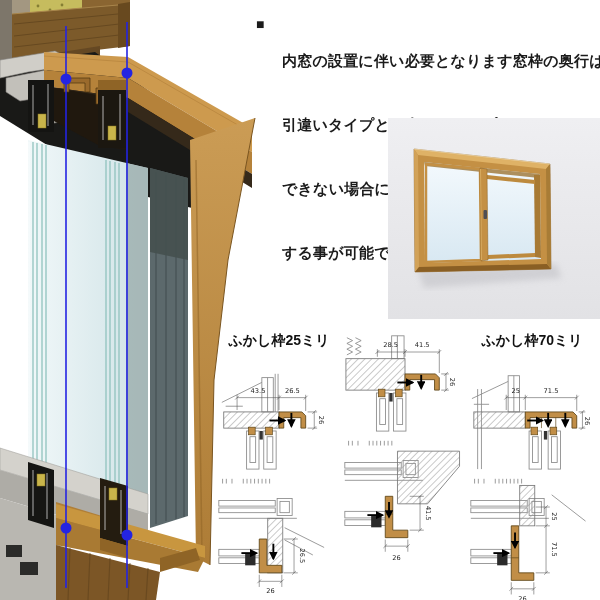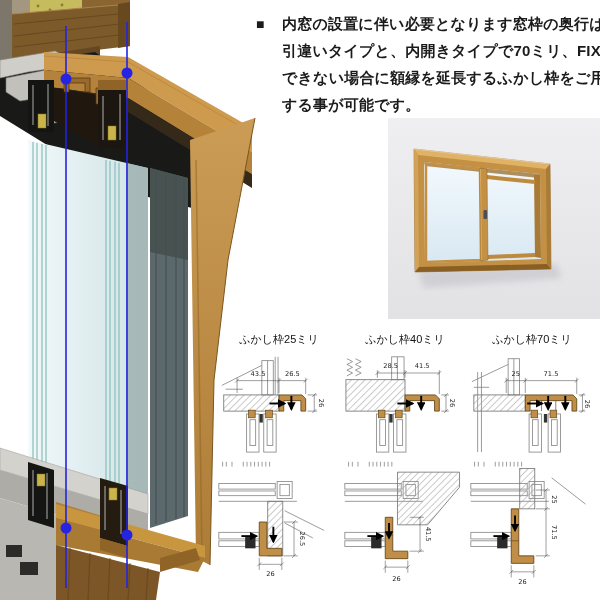--- a/index.html
+++ b/index.html
@@ -3,28 +3,28 @@
 <meta charset="utf-8">
 <style>
   html,body{margin:0;padding:0;background:#fff;}
   #stage{position:relative;width:600px;height:600px;background:#fff;overflow:hidden;
          font-family:"Liberation Sans",sans-serif;}
   #stage *{box-sizing:border-box;}
   #cutaway{position:absolute;left:0;top:0;}
   #desc{position:absolute;left:256px;top:10px;width:344px;padding-left:26px;
         font-size:15px;font-weight:700;color:#1b1b1b;line-height:27px;letter-spacing:.2px;}
   #desc .bullet{position:absolute;left:0;top:1px;font-size:14px;}
-  #desc .dline{white-space:nowrap;}
+  #desc .dline{white-space:nowrap;margin-top:37px;}
   #photo{position:absolute;left:388px;top:118px;width:212px;height:201px;}
   .diag{position:absolute;width:122px;}
   #diag1{left:218px;top:332px;}
   #diag2{left:344px;top:332px;}
   #diag3{left:468px;top:332px;width:128px;}
-  .diag-label{font-size:11px;font-weight:400;color:#111;text-align:center;
-              white-space:nowrap;height:18px;margin-bottom:3px;}
+  .diag-label{font-size:14px;font-weight:700;color:#111;text-align:center;
+              white-space:nowrap;height:18px;margin-bottom:20px;}
   .dtop{display:block;margin-bottom:5px;}
   text.dim{font-family:"DejaVu Sans",sans-serif;font-size:7px;fill:#1c1c1c;}
   svg{shape-rendering:geometricPrecision;}
 </style>
 </head>
 <body>
 
 <svg width="0" height="0" style="position:absolute" aria-hidden="true">
   <defs>
     <pattern id="hatch" width="5" height="5" patternUnits="userSpaceOnUse" patternTransform="rotate(45)">
@@ -276,21 +276,20 @@
           <path d="M78,69 L82,65 M78,105 L82,101"></path>
         <path d="M43,105 V118 M67,105 V118 M43,112 H67"></path>
           <path d="M41,114 L45,110 M65,114 L69,110"></path>
       </g>
       <text class="dim" x="88" y="87" text-anchor="middle" transform="rotate(90 88 85)">26.5</text>
       <text class="dim" x="55" y="124" text-anchor="middle">26</text>
     </svg>
   </div>
 
   <div class="diag" id="diag2">
-    <div class="diag-label">ふかし枠40ミリ</div>
     <svg class="dtop" width="122" height="101" viewBox="0 0 128 106">
       <g stroke="#8a8a8a" stroke-width=".9" fill="none">
         <path d="M3,6 L9,9 3,12 9,15 3,18 9,21 3,24"></path>
         <path d="M12,6 L18,9 12,12 18,15 12,18 18,21 12,24"></path>
         <rect x="50" y="4" width="13" height="24"></rect>
           <path d="M56,4 V28"></path>
       </g>
       <rect x="2" y="28" width="62" height="33" fill="url(#hatch)" stroke="#777" stroke-width=".9"></rect>
       <path d="M64,44 H96 L100,48 V61 H95 V50 H69 V61 H64 z" fill="#c18e47" stroke="#5d4517" stroke-width=".9"></path>
       <g stroke="#8a8a8a" stroke-width=".9" fill="#fff">

